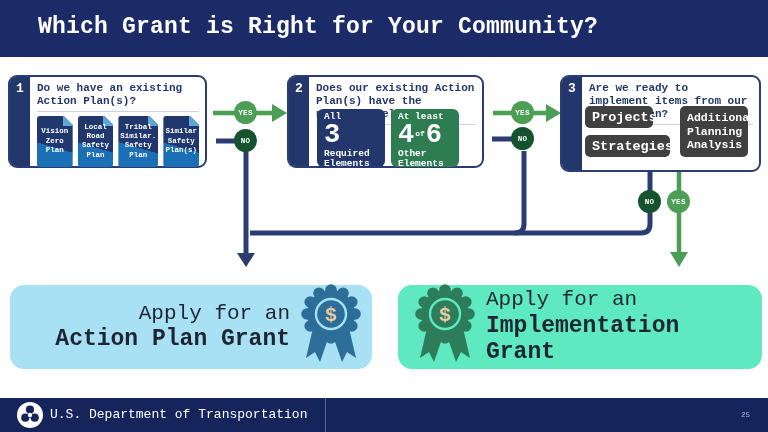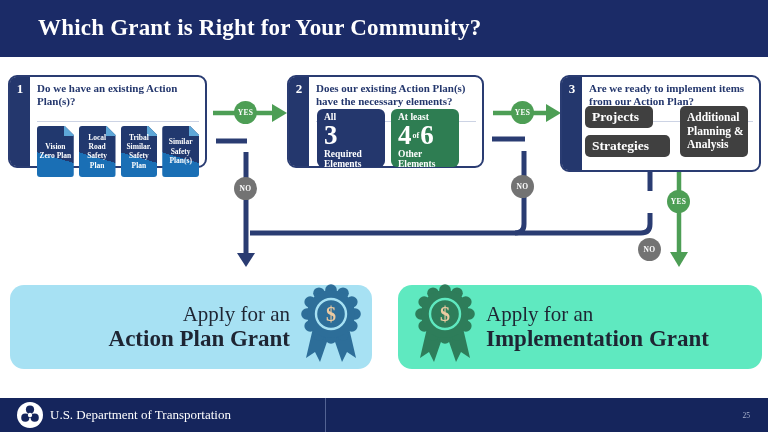--- a/index.html
+++ b/index.html
@@ -1,34 +1,34 @@
 <!DOCTYPE html>
 <html><head>
 <meta charset="utf-8">
 <style>
   html,body{margin:0;padding:0;background:#fff;}
   .slide{position:relative;width:768px;height:432px;background:#ffffff;overflow:hidden;
-         font-family:Liberation Serif, serif;}
+         font-family:Liberation Mono, monospace;}
 
   
   .titlebar{position:absolute;left:0;top:0;width:768px;height:57px;background:#1b2b67;}
   .titlebar h1{margin:0;padding:16px 0 0 38px;font-size:23px;line-height:1;color:#ffffff;
                font-weight:bold;letter-spacing:.2px;}
 
   
   .step{position:absolute;background:#fff;border:2px solid #2a3c72;border-radius:9px;
         display:flex;box-sizing:border-box;}
   #step1{left:8px;top:75px;width:199px;height:93px;}
   #step2{left:287px;top:75px;width:197px;height:93px;}
   #step3{left:560px;top:75px;width:201px;height:97px;}
   .tab{width:20px;background:#24376d;border-radius:6px 0 0 6px;color:#fff;font-weight:bold;
        font-size:13px;text-align:center;padding-top:4px;flex:0 0 20px;}
   .step-content{flex:1;position:relative;padding:5px 6px 4px 7px;}
   .q{margin:0;color:#24376d;font-weight:bold;font-size:11px;line-height:1.18;
-     border-bottom:1px solid #ccd3e4;padding-bottom:13px;}
+     border-bottom:1px solid #ccd3e4;padding-bottom:3px;}
 
   
   .docs{display:flex;gap:5px;margin-top:4px;height:51px;}
   .doc{position:relative;flex:1;color:#fff;font-size:7.5px;font-weight:bold;text-align:center;
        line-height:1.25;display:flex;align-items:center;justify-content:center;padding:2px;
        background:linear-gradient(196deg,#21386e 60%,#1a6fb5 60%);
        clip-path:polygon(0 0,calc(100% - 9px) 0,100% 9px,100% 100%,0 100%);
        border-radius:3px;}
   .doc-fold{position:absolute;top:0;right:0;width:10px;height:10px;background:#5ea7d8;}
   .doc-label{position:relative;}
@@ -47,21 +47,21 @@
   .opt{position:absolute;background:#404040;color:#fff;font-weight:bold;border-radius:5px;
        display:flex;align-items:center;box-sizing:border-box;}
   .opt1{left:3px;top:29px;width:68px;height:22px;font-size:13.5px;padding-left:7px;}
   .opt2{left:3px;top:58px;width:85px;height:22px;font-size:13.5px;padding-left:7px;}
   .opt3{left:98px;top:29px;width:68px;height:51px;font-size:11.5px;line-height:1.18;padding-left:7px;}
 
   
   .badge{position:absolute;width:23px;height:23px;border-radius:50%;color:#fff;font-weight:bold;
          font-size:7.5px;display:flex;align-items:center;justify-content:center;letter-spacing:.3px;}
   .badge.green{background:#4d9e55;}
-  .badge.navy{background:#737373;margin-top:48px;}
+  .badge.navy{background:#14532d;}
   #yes1{left:234px;top:101px;} #no1{left:234px;top:129px;}
   #yes2{left:511px;top:101px;} #no2{left:511px;top:127px;}
   #no3{left:638px;top:190px;}  #yes3{left:667px;top:190px;}
 
   .connectors{position:absolute;left:0;top:0;pointer-events:none;}
 
   
   .outcome{position:absolute;top:285px;height:84px;border-radius:14px;display:flex;
            align-items:center;box-sizing:border-box;color:#1e2533;}
   #outcome-action{left:10px;width:362px;background:#a7e1f3;justify-content:flex-end;padding-right:10px;}

